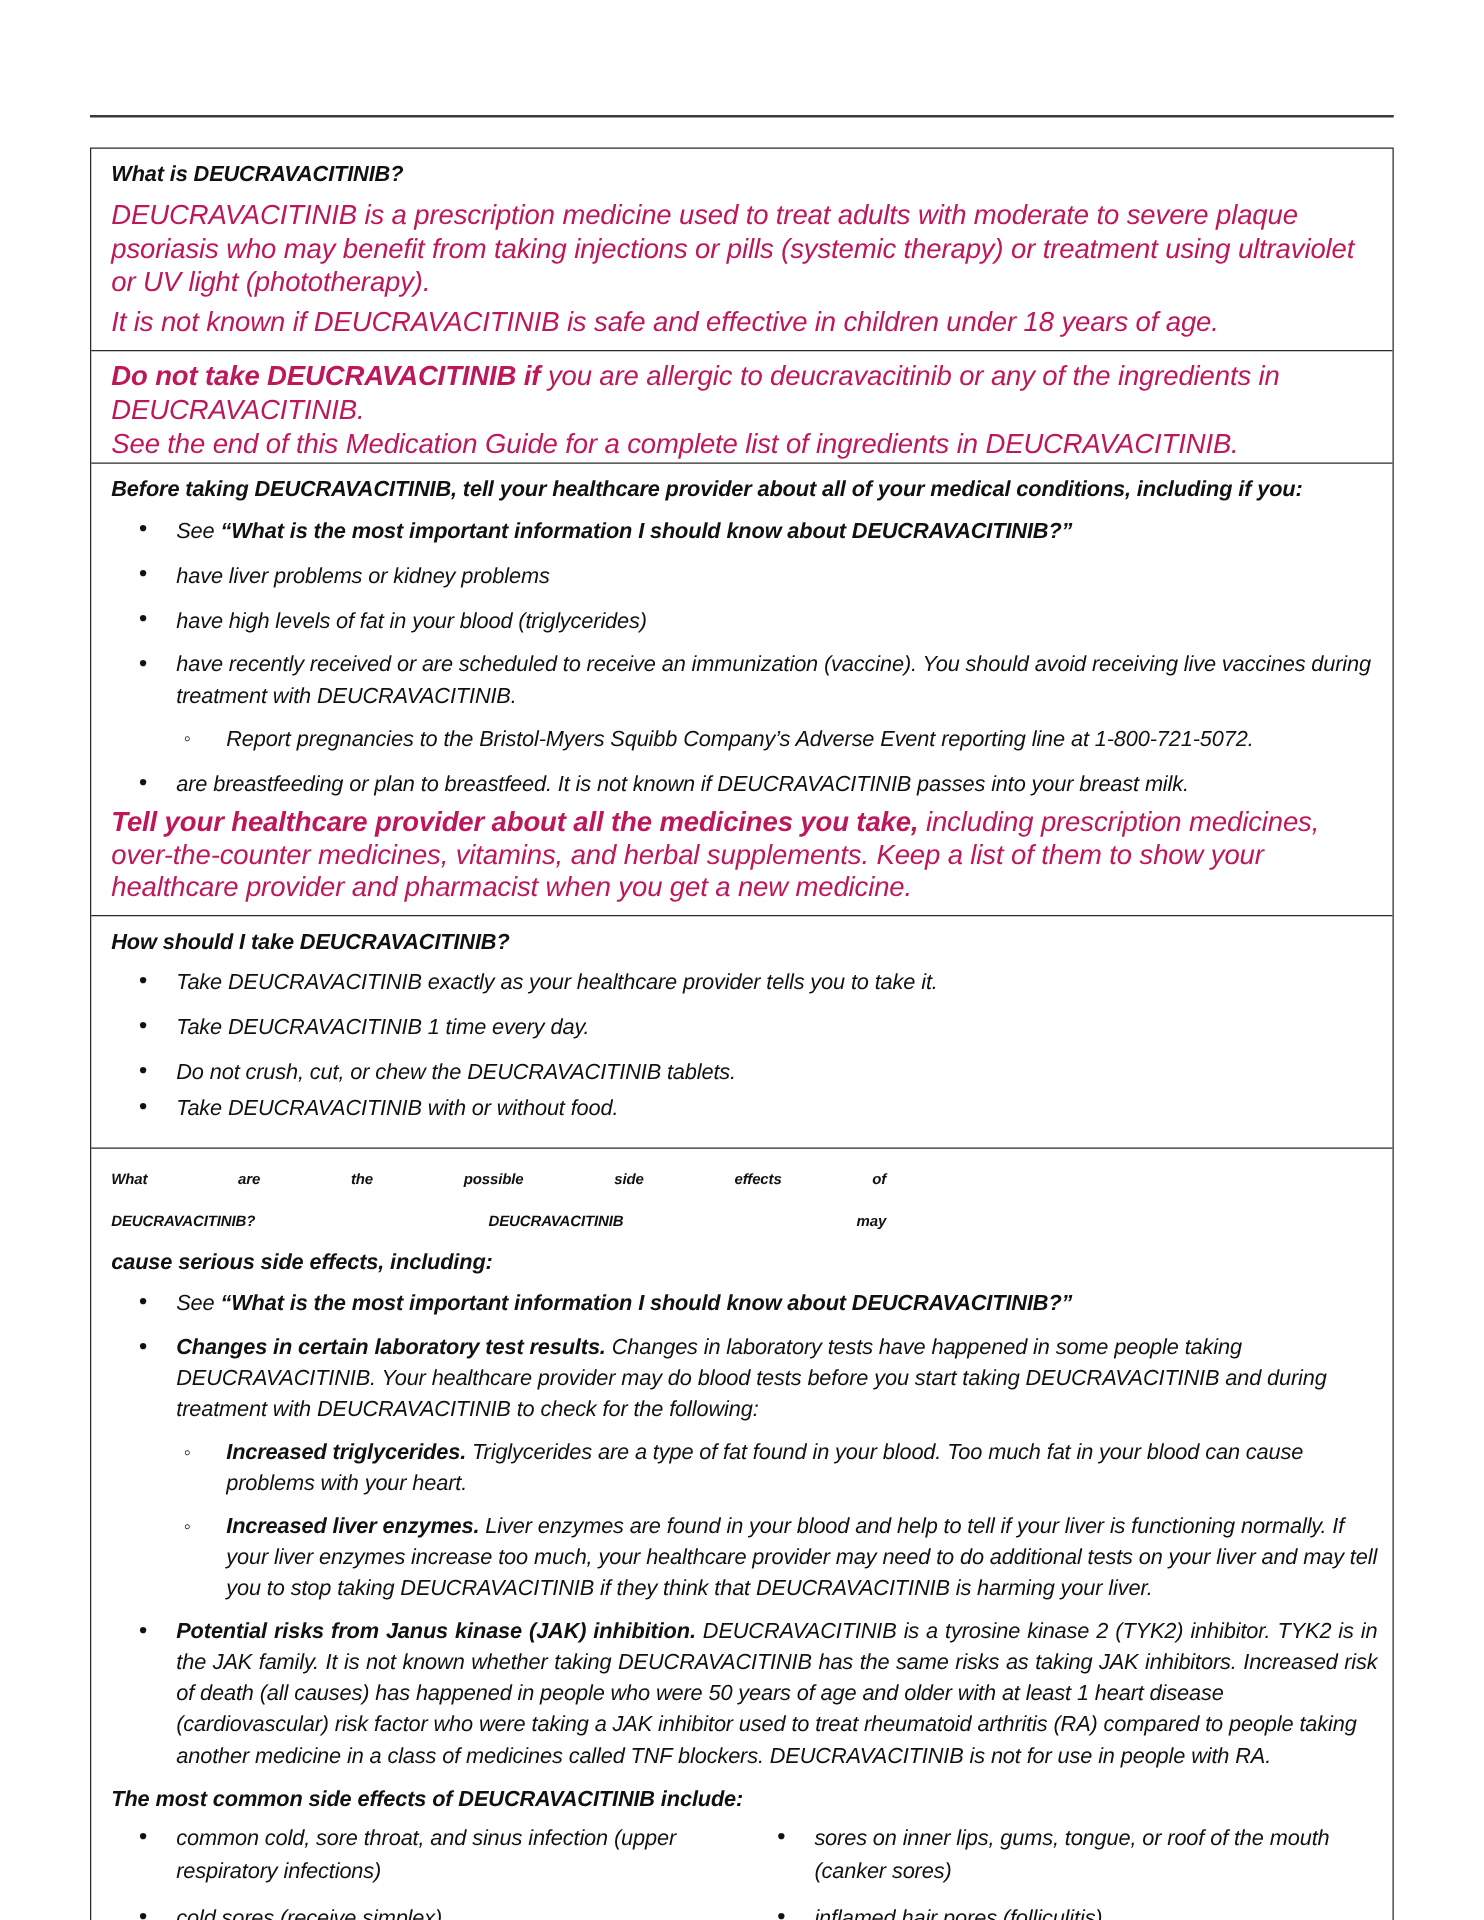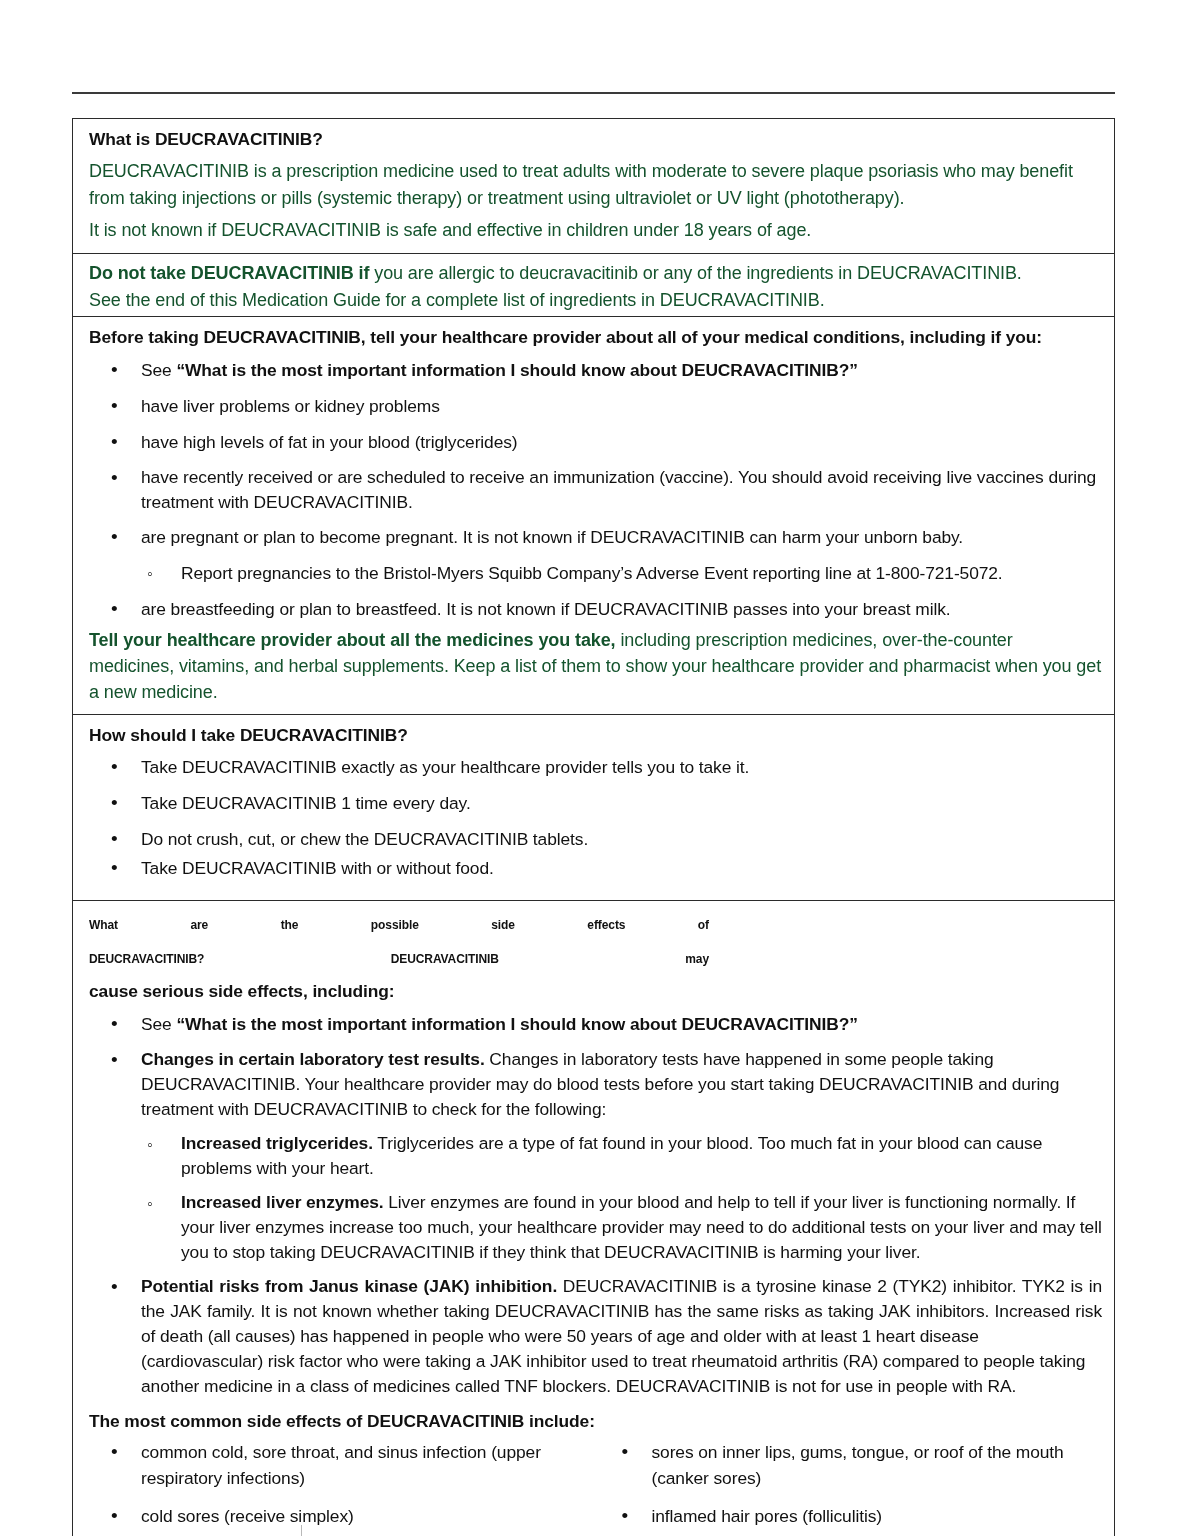--- a/index.html
+++ b/index.html
@@ -9,20 +9,21 @@
     background:#ffffff;
     font-family:"Liberation Sans", sans-serif;
     color:#111111;
     -webkit-font-smoothing:antialiased;
   }
   .page{
     position:relative;
     width:1187px;
     height:1232px;
     box-sizing:border-box;
+    font-style:italic;
   }
   .header-rule{
     position:absolute;
     left:72px;
     top:92px;
     width:1043px;
     height:0;
     border-top:2px solid #3a3a3a;
   }
   .doc-table{
@@ -37,23 +38,23 @@
   .sect{
     border-bottom:1.5px solid #2b2b2b;
     padding:7px 12px 9px 16px;
     box-sizing:border-box;
   }
   .sect:last-child{border-bottom:none;}
   .sect.tight{padding-top:6px;padding-bottom:2px;}
 
   p{margin:0;}
   .line{
-    font-size:18px;
-    line-height:27px;
-    color:#14532d;
+    font-size:22px;
+    line-height:27px;
+    color:#be185d;
     letter-spacing:-0.1px;
   }
   .line.pad{margin-bottom:5px;}
   .hd{
     font-size:17.4px;
     line-height:27px;
     font-weight:bold;
     margin-bottom:5px;
     letter-spacing:-0.1px;
   }
@@ -155,21 +156,20 @@
       <p class="line">See the end of this Medication Guide for a complete list of ingredients in DEUCRAVACITINIB.</p>
     </div>
 
     <div class="sect">
       <p class="hd" style="text-align:justify;text-align-last:left;margin-bottom:6px;">Before taking DEUCRAVACITINIB, tell your healthcare provider about all of your medical conditions, including if you:</p>
       <ul>
         <li class="bul"><span>See </span><b>“What is the most important information I should know about DEUCRAVACITINIB?”</b></li>
         <li class="bul">have liver problems or kidney problems</li>
         <li class="bul">have high levels of fat in your blood (triglycerides)</li>
         <li class="bul tightwrap">have recently received or are scheduled to receive an immunization (vaccine). You should avoid receiving live vaccines during treatment with DEUCRAVACITINIB.</li>
-        <li class="bul">are pregnant or plan to become pregnant. It is not known if DEUCRAVACITINIB can harm your unborn baby.</li>
         <li class="sub">Report pregnancies to the Bristol-Myers Squibb Company’s Adverse Event reporting line at 1-800-721-5072.</li>
         <li class="bul last">are breastfeeding or plan to breastfeed. It is not known if DEUCRAVACITINIB passes into your breast milk.</li>
       </ul>
       <p class="line" style="margin-top:4px;line-height:26px;"><b>Tell your healthcare provider about all the medicines you take,</b><span> including prescription medicines, over-the-counter medicines, vitamins, and herbal supplements. Keep a list of them to show your healthcare provider and pharmacist when you get a new medicine.</span></p>
     </div>
 
     <div class="sect">
       <p class="hd"><span>How should I take </span><b>DEUCRAVACITINIB?</b></p>
       <ul>
         <li class="bul">Take DEUCRAVACITINIB exactly as your healthcare provider tells you to take it.</li>

